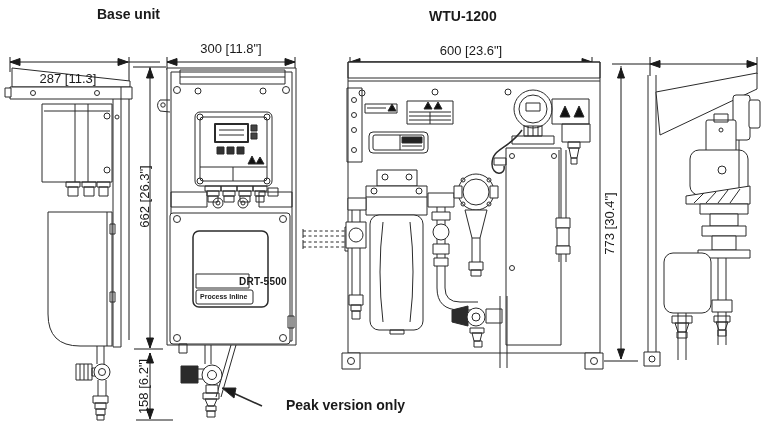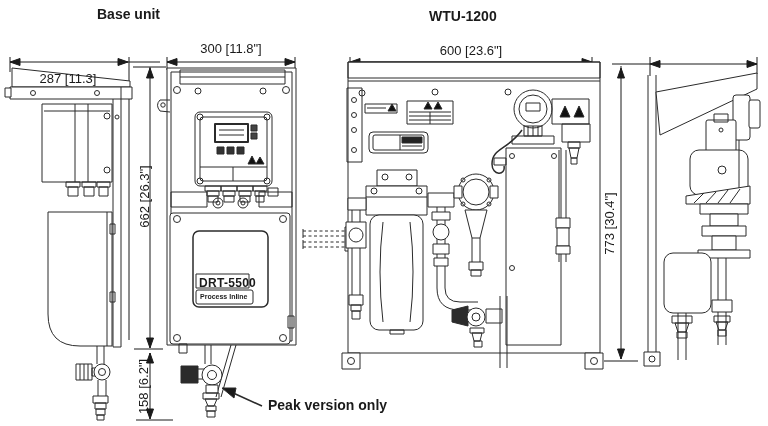--- a/index.html
+++ b/index.html
@@ -3,22 +3,22 @@
 <meta charset="utf-8">
 <style>
   html,body{margin:0;padding:0;background:#ffffff;}
   #stage{position:relative;width:768px;height:426px;background:#ffffff;overflow:hidden;
          font-family:"Liberation Sans", sans-serif;color:#1a1a1a;}
   #stage svg{position:absolute;left:0;top:0;}
   .txt{position:absolute;white-space:nowrap;color:#1a1a1a;}
   .title{font-size:14px;font-weight:bold;}
   .dim{font-size:13px;text-align:center;}
   .dim-v{transform:rotate(-90deg);transform-origin:center center;text-align:center;}
-  .callout{font-size:14px;font-weight:bold;}
-  .plate-model{font-size:12px;font-weight:bold;letter-spacing:.3px;}
+  .callout{font-size:14px;font-weight:bold;margin-left:18px;}
+  .plate-model{font-size:10px;font-weight:bold;letter-spacing:.3px;margin-left:40px;}
   .plate-brand{font-size:7px;font-weight:bold;}
 </style>
 </head>
 <body>
 
 <div id="stage">
 
 <svg width="768" height="426" viewBox="0 0 768 426" stroke="#2b2b2b" fill="none" stroke-width="1" stroke-linejoin="round" stroke-linecap="butt">
 
   <g stroke="#1a1a1a">

